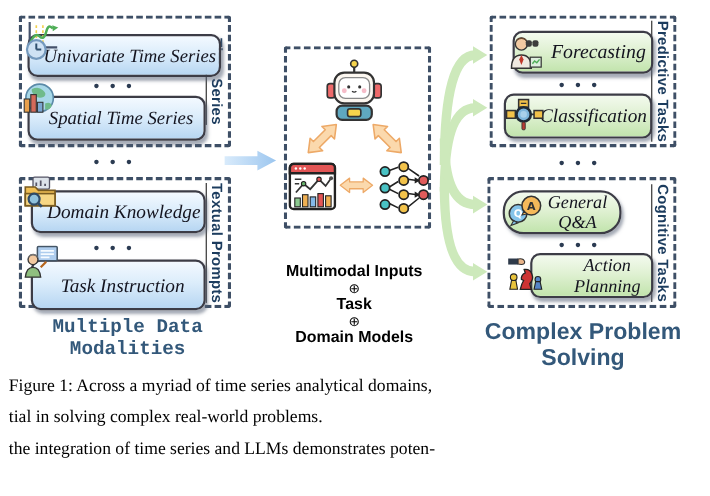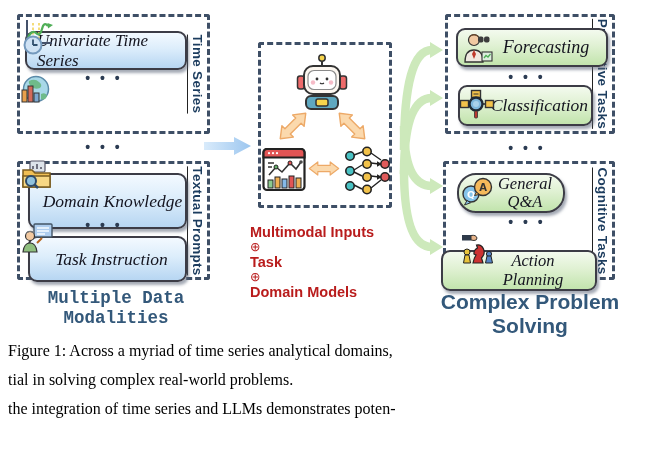--- a/index.html
+++ b/index.html
@@ -15,67 +15,70 @@
           display:flex; align-items:center; justify-content:center;
           font-family:"Liberation Serif", serif; font-style:italic; color:#14141f; }
   .blue  { background:linear-gradient(180deg,#f3f9ff 0%,#dcedfb 45%,#b7d6f2 100%); }
   .green { background:linear-gradient(180deg,#f3faee 0%,#e0f1d3 45%,#c2e4ad 100%); }
   .green .txt { margin-left:28px; }
   .two { text-align:center; line-height:1.12; font-size:16.5px; }
   .dots { position:absolute; width:46px; text-align:center; color:#2b3b52;
           font-size:14px; font-weight:bold; letter-spacing:3px; }
   .icon { position:absolute; z-index:5; }
   .navlbl { position:absolute; font-weight:bold; color:#33587a; text-align:center; }
-  .ctr { position:absolute; left:250px; top:225px; width:144px; 
-         color:#b91c1c; font-weight:bold; }
+  .ctr { position:absolute; left:250px; top:240px; width:144px; text-align:center;
+         color:#000000; font-weight:bold; }
   .ctr .big { font-size:14.5px; line-height:15px; }
   .ctr .plus { font-size:12.5px; line-height:15px; font-weight:normal; }
   .caption { position:absolute; left:8px; top:336px; }
   .capline { font-family:"Liberation Serif", serif; font-size:16px; color:#000;
              line-height:29px; white-space:nowrap; }
 </style>
 </head>
 <body>
 
 <div class="canvas">
 
   <div class="grp" style="left:17px;top:14px;width:193px;height:120px;">
     <div class="vlab">Time Series</div>
   </div>
 
-  <div class="item blue" style="left:25px;top:31px;width:162px;height:39px;font-size:17px;padding-left:10px;">
+  <div class="item blue" style="left:25px;top:31px;width:176px;height:39px;font-size:17px;padding-left:10px;">
     <span class="txt">Univariate Time Series</span>
   </div>
   <svg class="icon" style="left:19px;top:15px;" width="38" height="40" viewBox="0 0 38 40">
     <path d="M8,5 V28 H33" stroke="#44516a" stroke-width="2" fill="none"></path>
     <path d="M14,8 V26 M20,8 V26" stroke="#f1d14f" stroke-width="1.5" stroke-dasharray="2.5,2" fill="none"></path>
     <path d="M9,23 q4,-9 8,-5 t6,-4 t6,-3" fill="none" stroke="#4fae57" stroke-width="2.2"></path>
     <polygon points="28.5,8 34,10 29,13.5" fill="#4fae57"></polygon>
     <circle cx="14" cy="30" r="8.5" fill="#cfe2f4" stroke="#7499bd" stroke-width="2"></circle>
     <path d="M14,30 V24.5 M14,30 h4.5" stroke="#31506e" stroke-width="1.8" fill="none"></path>
   </svg>
 
   <div class="dots" style="left:81px;top:70px;">• • •</div>
 
+  <div class="item blue" style="left:25px;top:87px;width:162px;height:41px;font-size:17px;padding-left:8px;">
+    <span class="txt">Spatial Time Series</span>
+  </div>
   <svg class="icon" style="left:19px;top:74px;" width="32" height="32" viewBox="0 0 32 32">
     <circle cx="17" cy="15" r="12.5" fill="#a8d8e8" stroke="#5b8aa8" stroke-width="1.5"></circle>
     <path d="M10,7 q6,-3 10,1 q4,3 1,6 q-5,2 -8,-1 q-4,-3 -3,-6z" fill="#6fbb8a"></path>
     <path d="M22,20 q5,-2 6,2 q-2,5 -6,3 z" fill="#6fbb8a"></path>
     <rect x="3" y="16" width="5" height="12" fill="#e8a04c" stroke="#333" stroke-width="1"></rect>
     <rect x="9" y="12" width="5" height="16" fill="#d36a5a" stroke="#333" stroke-width="1"></rect>
     <rect x="15" y="19" width="5" height="9" fill="#7ba7d1" stroke="#333" stroke-width="1"></rect>
   </svg>
 
   <div class="dots" style="left:81px;top:139px;">• • •</div>
 
   <div class="grp" style="left:17px;top:161px;width:193px;height:119px;">
     <div class="vlab">Textual Prompts</div>
   </div>
 
-  <div class="item blue" style="left:28px;top:173px;width:159px;height:56px;font-size:17.5px;padding-left:10px;">
+  <div class="item blue" style="left:28px;top:173px;width:159px;height:39px;font-size:17.5px;padding-left:10px;">
     <span class="txt">Domain Knowledge</span>
   </div>
   <svg class="icon" style="left:21px;top:160px;" width="33" height="32" viewBox="0 0 33 32">
     <rect x="9" y="1" width="15" height="11" rx="1.5" fill="#dde3ea" stroke="#556" stroke-width="1.2"></rect>
     <path d="M12,9 v-3 M16,9 v-5 M20,9 v-2" stroke="#556" stroke-width="1.6" fill="none"></path>
     <path d="M2,10 h9 l3,3 h15 v14 h-27 z" fill="#f0bf55" stroke="#7a5c20" stroke-width="1.5"></path>
     <rect x="2" y="16" width="27" height="11" fill="#f7d784" stroke="#7a5c20" stroke-width="1.5"></rect>
     <circle cx="10" cy="21" r="5" fill="#8fc1dd" stroke="#2e4a68" stroke-width="2"></circle>
     <line x1="13.5" y1="24.5" x2="17" y2="28" stroke="#2e4a68" stroke-width="2.5"></line>
   </svg>
@@ -184,21 +187,21 @@
     <path d="M10,88 Q10,148 38,148" fill="none" stroke="#cde9bb" stroke-width="8.5"></path>
     <polygon points="36,140 49,148 36,156" fill="#cde9bb"></polygon>
     <path d="M10,132 Q10,209 38,209" fill="none" stroke="#cde9bb" stroke-width="8.5"></path>
     <polygon points="36,201 49,209 36,217" fill="#cde9bb"></polygon>
   </svg>
 
   <div class="grp" style="left:445px;top:14px;width:170px;height:120px;">
     <div class="vlab">Predictive Tasks</div>
   </div>
 
-  <div class="item green" style="left:456px;top:28px;width:152px;height:39px;font-size:18px;">
+  <div class="item green" style="left:466px;top:28px;width:128px;height:39px;font-size:18px;">
     <span class="txt">Forecasting</span>
   </div>
   <svg class="icon" style="left:462px;top:32px;" width="32" height="32" viewBox="0 0 32 32">
     <circle cx="12" cy="8" r="5.5" fill="#f1c9a2" stroke="#333" stroke-width="1.2"></circle>
     <path d="M7,5.5 q5,-4 10,0 l-1,-2 q-4,-3 -8,0 z" fill="#6b4a2f"></path>
     <rect x="16" y="4.5" width="5.5" height="6" rx="2" fill="#3c3c3c"></rect>
     <rect x="22" y="4.5" width="5.5" height="6" rx="2" fill="#3c3c3c"></rect>
     <path d="M3,30 q0,-12 9,-12 q9,0 9,12 z" fill="#efe9e0" stroke="#333" stroke-width="1.3"></path>
     <polygon points="12,18 14,22 12,27 10,22" fill="#c0392b"></polygon>
     <rect x="20" y="20" width="10" height="9" fill="#ddeedd" stroke="#333" stroke-width="1.1"></rect>
@@ -237,21 +240,21 @@
     <circle cx="10" cy="17" r="8" fill="#85c4ea" stroke="#333" stroke-width="1.4"></circle>
     <path d="M6,23.5 l-2.5,4.5 l6,-2.2 z" fill="#85c4ea" stroke="#333" stroke-width="1"></path>
     <text x="10" y="20.5" font-size="9.5" font-weight="bold" fill="#ffffff" text-anchor="middle" font-family="DejaVu Sans, sans-serif">Q</text>
     <circle cx="22" cy="10" r="8.5" fill="#f5b95a" stroke="#333" stroke-width="1.4"></circle>
     <path d="M15.5,15 l-2,3.5 l4.5,-1 z" fill="#f5b95a" stroke="#333" stroke-width="1"></path>
     <text x="22" y="13.5" font-size="10" font-weight="bold" fill="#333" text-anchor="middle" font-family="DejaVu Sans, sans-serif">A</text>
   </svg>
 
   <div class="dots" style="left:504px;top:214px;">• • •</div>
 
-  <div class="item green" style="left:441px;top:230px;width:156px;height:41px;margin-top:20px;">
+  <div class="item green" style="left:482px;top:230px;width:112px;height:41px;">
     <div class="txt two">
       <div>Action</div>
       <div>Planning</div>
     </div>
   </div>
   <svg class="icon" style="left:461px;top:233px;" width="34" height="34" viewBox="0 0 34 34">
     <rect x="1" y="2" width="9" height="5.5" fill="#2e3a4a"></rect>
     <path d="M10,2.5 q5,-1 6,2.5 q0,2.5 -3,2.5 l-3,-0.5 z" fill="#e8b48a" stroke="#333" stroke-width="1"></path>
     <path d="M12,30 h10 l-1.5,-5 q4,-4 2,-9 q-2,-5 -7,-4 l1,3 q-4,2 -3.5,6 l2,1 q-2,3 -3,8 z" fill="#cc3333" stroke="#222" stroke-width="1.2"></path>
     <circle cx="6" cy="19" r="3" fill="#e8c33c" stroke="#222" stroke-width="1"></circle>

